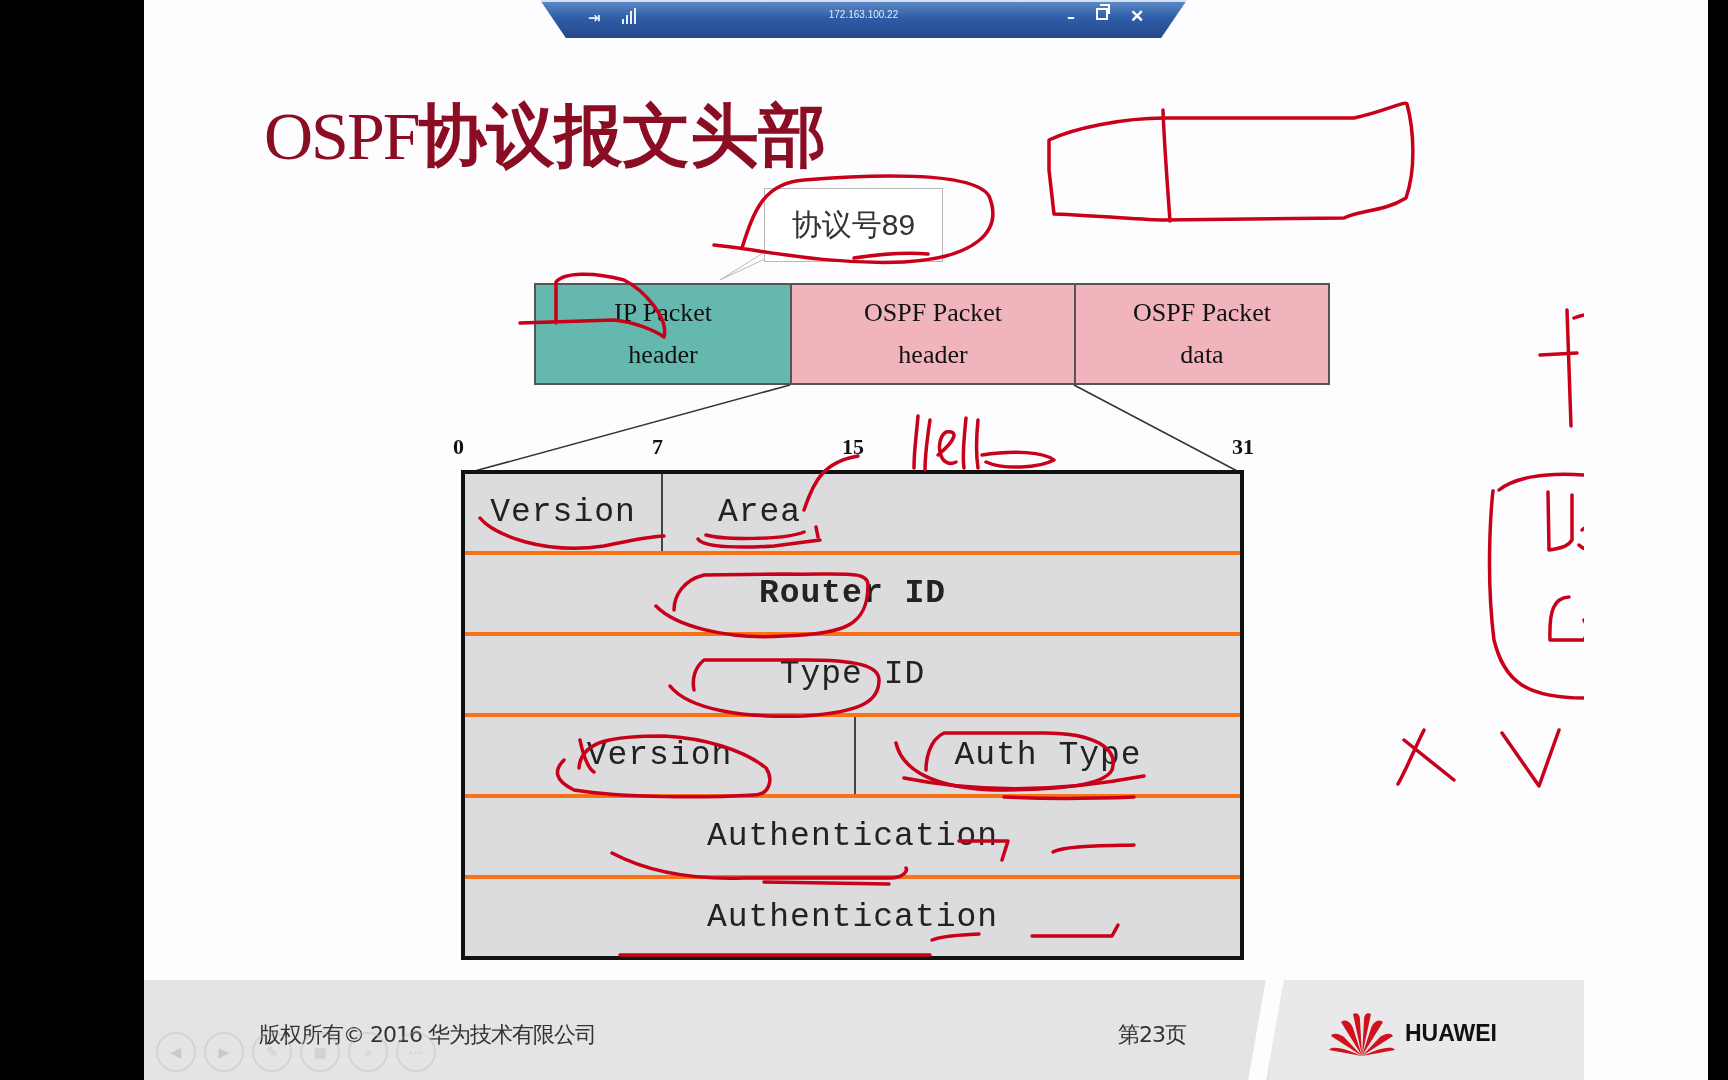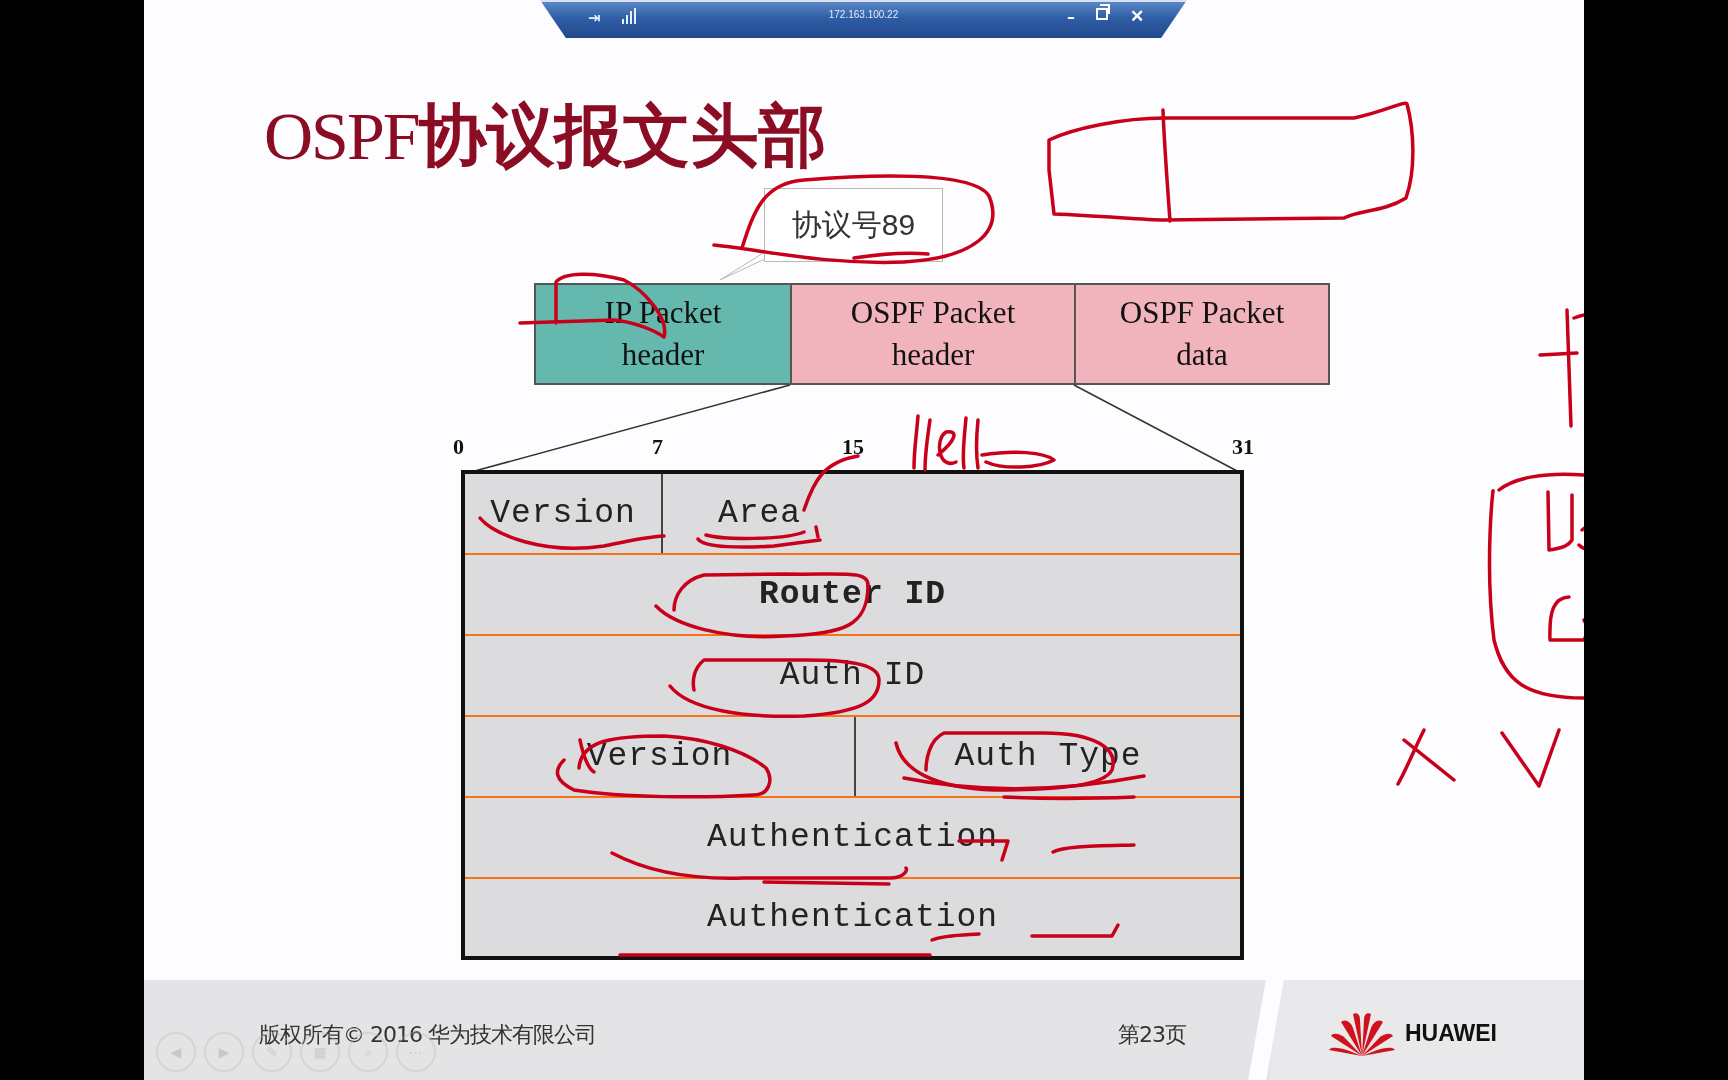--- a/index.html
+++ b/index.html
@@ -1,19 +1,19 @@
 <!DOCTYPE html>
 <html><head>
 <meta charset="utf-8">
 <style>
   * { box-sizing: border-box; margin: 0; padding: 0; }
   html, body { width: 1728px; height: 1080px; overflow: hidden; background: #000; }
   body { position: relative; font-family: "DejaVu Sans", sans-serif; }
 
-  .slide { position: absolute; left: 144px; top: 0; width: 1440px; height: 1080px; background: #fdfcfe; overflow: hidden; }
+  .slide { position: absolute; left: 144px; top: 0; width: 1564px; height: 1080px; background: #fdfcfe; overflow: hidden; }
 
   
   .rdbar { position: absolute; left: 540px; top: 0; width: 647px; height: 38px; z-index: 20; }
   .rdbar-shape { position: absolute; inset: 0; background: linear-gradient(#5b88c4 0%, #2e5da6 45%, #23498c 100%);
     clip-path: polygon(0 0, 100% 0, 96% 100%, 4% 100%); border-top: 2px solid #d6e2f3; }
   .rd-pin { position: absolute; left: 48px; top: 9px; color: #e8f0ff; font-size: 15px; font-weight: bold; }
   .rd-signal { position: absolute; left: 82px; top: 8px; display: flex; align-items: flex-end; gap: 2px; height: 16px; }
   .rd-signal span { width: 2px; background: #e8f0ff; display: block; }
   .rd-ip { position: absolute; left: 0; right: 0; top: 9px; text-align: center; color: #e4ecfa; font-size: 10px; font-family: "Liberation Sans", sans-serif; }
   .rd-min { position: absolute; left: 527px; top: 7px; color: #fff; font-size: 16px; font-weight: bold; }
@@ -27,29 +27,29 @@
   .title .cjk { font-family: "DejaVu Sans", sans-serif; font-weight: bold; }
 
   
   .callout { position: absolute; left: 620px; top: 188px; width: 179px; height: 74px; border: 1px solid #b8b8b8; background: #fff;
     font-size: 30px; color: #333; display: flex; align-items: center; justify-content: center; font-family: "Liberation Sans", sans-serif; }
   .callout-tail { position: absolute; left: 560px; top: 250px; width: 80px; height: 30px; }
 
   
   .packet-bar { position: absolute; left: 390px; top: 283px; width: 796px; height: 102px; border: 2px solid #555; display: flex; }
   .packet-cell { display: flex; align-items: center; justify-content: center; text-align: center;
-    font-family: "Liberation Serif", serif; font-size: 31px; line-height: 42px; color: #111; border-right: 2px solid #555; white-space: pre-line; }
+    font-family: "Liberation Serif", serif; font-size: 26px; line-height: 42px; color: #111; border-right: 2px solid #555; white-space: pre-line; }
   .packet-cell:last-child { border-right: none; }
 
   
   .bit { position: absolute; top: 434px; font-family: "Liberation Serif", serif; font-weight: bold; font-size: 22px; color: #111; }
 
   
   .hdr-table { position: absolute; left: 317px; top: 470px; width: 783px; height: 490px; border: 4px solid #111; background: #dcdcde; }
-  .hdr-row { position: absolute; left: 0; right: 0; height: 81px; border-bottom: 2px solid #f97316; display: flex; }
+  .hdr-row { position: absolute; left: 0; right: 0; height: 81px; border-bottom: 4px solid #f97316; display: flex; }
   .hdr-row:last-child { border-bottom: none; }
   .hdr-cell { display: flex; align-items: center; justify-content: center; font-family: "Liberation Mono", monospace; font-size: 33px; color: #222;
     border-right: 2px solid #444; height: 100%; letter-spacing: 1px; }
   .hdr-cell:last-child { border-right: none; }
 
   
   .footer { position: absolute; left: 0; top: 980px; width: 1440px; height: 100px; background: #e4e4e6; }
   .footer-slash { position: absolute; left: 1113px; top: 0; width: 18px; height: 100px; background: #fdfcfe; transform: skewX(-10deg); }
   .footer-right { position: absolute; left: 1126px; top: 0; width: 314px; height: 100px; background: #e9e9eb; }
   .copyright { position: absolute; left: 115px; top: 40px; font-size: 22px; color: #333; font-family: "DejaVu Sans", sans-serif; letter-spacing: -1px; }
@@ -97,21 +97,21 @@
 
   <div class="hdr-table">
     <div class="hdr-row" style="top:0;">
       <div class="hdr-cell" style="width:198px;">Version</div>
       <div class="hdr-cell" style="width:193px;">Area</div>
     </div>
     <div class="hdr-row" style="top:81px;">
       <div class="hdr-cell" style="flex:1;font-weight:bold;">Router ID</div>
     </div>
     <div class="hdr-row" style="top:162px;">
-      <div class="hdr-cell" style="flex:1;">Auth ID</div>
+      <div class="hdr-cell" style="flex:1;">Type ID</div>
     </div>
     <div class="hdr-row" style="top:243px;">
       <div class="hdr-cell" style="width:391px;">Version</div>
       <div class="hdr-cell" style="flex:1;">Auth Type</div>
     </div>
     <div class="hdr-row" style="top:324px;">
       <div class="hdr-cell" style="flex:1;">Authentication</div>
     </div>
     <div class="hdr-row" style="top:405px;height:77px;">
       <div class="hdr-cell" style="flex:1;">Authentication</div>

